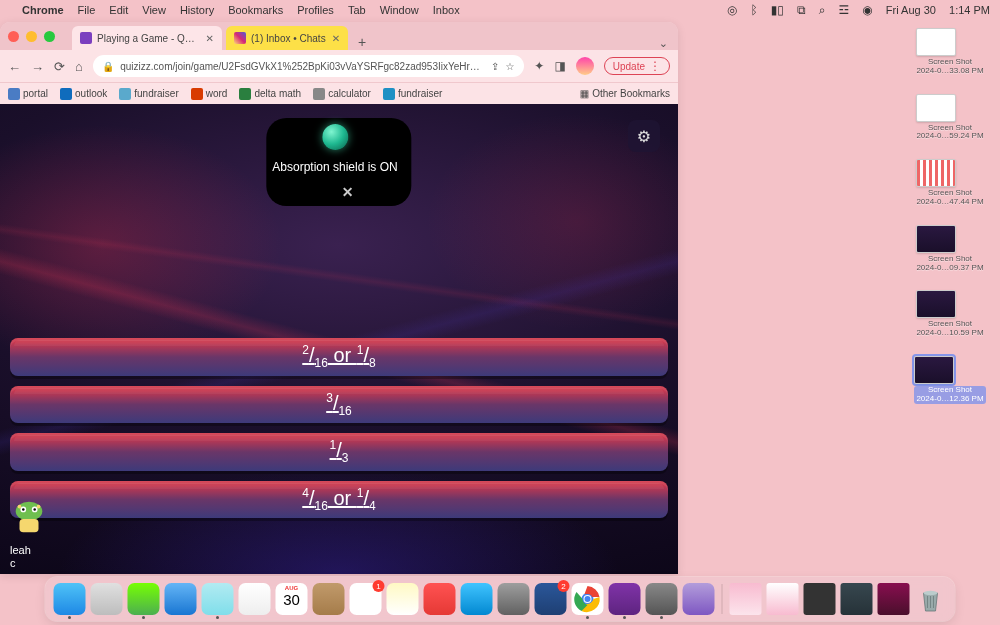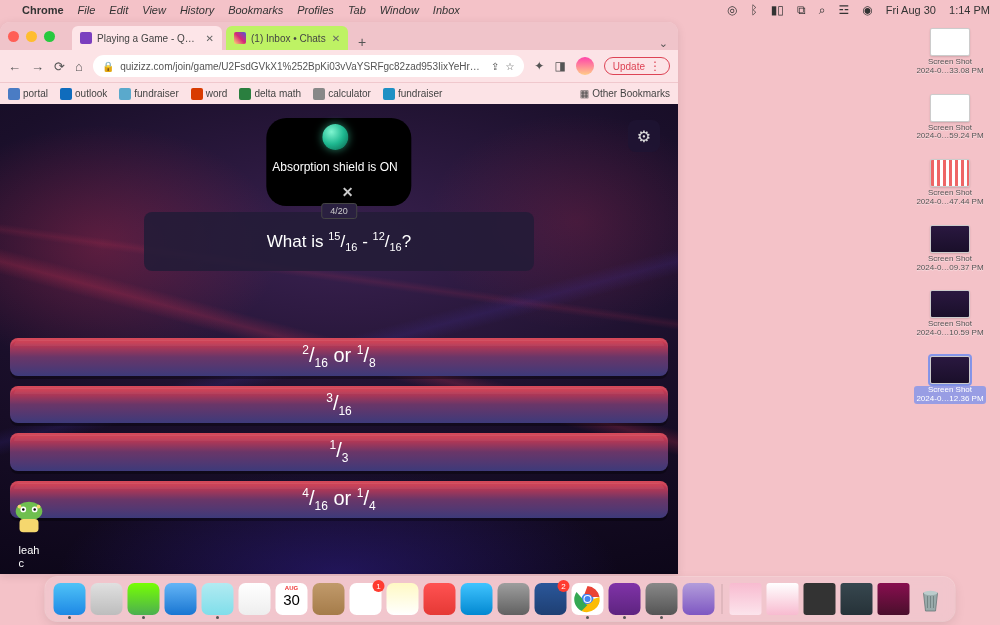--- a/index.html
+++ b/index.html
@@ -2,33 +2,33 @@
 <html><head>
 <meta charset="utf-8">
 <style>
 * { margin: 0; padding: 0; box-sizing: border-box; font-family: -apple-system, BlinkMacSystemFont, "Segoe UI", sans-serif; }
 body { width: 1000px; height: 625px; background: #f4c2c8; overflow: hidden; position: relative; }
 
 
 .menubar { height: 20px; background: rgba(244,194,200,0.9); display: flex; align-items: center; padding: 0 10px; font-size: 11px; color: #333; }
 .menubar .apple { margin-right: 12px; font-size: 13px; }
 .menubar .app { font-weight: 600; margin-right: 14px; }
-.menubar .item { margin-right: 14px; font-style: italic; }
+.menubar .item { margin-right: 14px; }
 .menubar .spacer { flex: 1; }
 .menubar .right span { margin-left: 10px; font-size: 11px; }
 .menubar .right .icon { font-size: 12px; }
 
 
 .chrome { position: absolute; top: 22px; left: 0; width: 678px; height: 552px; background: #f7d4d8; border-radius: 10px 10px 0 0; overflow: hidden; box-shadow: 0 2px 10px rgba(0,0,0,0.1); }
 .titlebar { height: 28px; background: #f0c4ca; display: flex; align-items: center; padding-left: 8px; }
 .tl { width: 11px; height: 11px; border-radius: 50%; margin-right: 7px; }
 .tl.red { background: #ff5f56; } .tl.yellow { background: #ffbd2e; } .tl.green { background: #27c93f; }
 .tabs { flex: 1; display: flex; align-items: flex-end; height: 28px; margin-left: 10px; }
 .tab { height: 24px; background: #fde5e8; border-radius: 6px 6px 0 0; padding: 0 8px; display: flex; align-items: center; font-size: 10px; color: #444; margin-right: 4px; max-width: 150px; position: relative; }
-.tab.inactive { background: #bef264; }
+.tab.inactive { background: #fde047; }
 .tab .fav { width: 12px; height: 12px; margin-right: 5px; border-radius: 2px; flex-shrink: 0; }
 .tab .txt { white-space: nowrap; overflow: hidden; text-overflow: ellipsis; flex: 1; }
 .tab .x { margin-left: 6px; font-size: 10px; color: #666; }
 .newtab { width: 20px; text-align: center; color: #555; font-size: 14px; }
 .collapse { margin-left: auto; margin-right: 10px; color: #555; font-size: 11px; }
 
 .addrbar { height: 32px; background: #fce3e6; display: flex; align-items: center; padding: 0 8px; gap: 10px; }
 .navicon { color: #555; font-size: 13px; }
 .url { flex: 1; height: 22px; background: #fff; border-radius: 11px; display: flex; align-items: center; padding: 0 10px; font-size: 10px; color: #555; overflow: hidden; }
 .url .lock { margin-right: 5px; font-size: 10px; }
@@ -59,32 +59,32 @@
 .banner .orb { width: 26px; height: 26px; border-radius: 50%; background: radial-gradient(circle at 35% 30%, #7ff5d0 0%, #1eb890 50%, #0a5c48 100%); box-shadow: 0 0 8px rgba(80,255,200,0.5); }
 .banner .txt { color: #fff; font-size: 12px; font-weight: 500; }
 .banner .x { color: #ccc; margin-left: 25px; font-size: 14px; font-weight: 700; }
 
 .qwrap { position: absolute; top: 108px; left: 50%; transform: translateX(-50%); width: 390px; }
 .counter { position: absolute; top: -9px; left: 50%; transform: translateX(-50%); background: #2a2040; color: #ccc; font-size: 9px; padding: 2px 8px; border-radius: 3px; border: 1px solid #444; }
 .question { background: rgba(35,28,55,0.9); border-radius: 8px; padding: 18px 20px; text-align: center; color: #fff; font-size: 17px; }
 .question sup, .question sub { font-size: 11px; }
 
 .answers { position: absolute; bottom: 56px; left: 10px; right: 10px; display: flex; gap: 10px; height: 180px; }
-.card { flex: 1; border-radius: 8px; background: linear-gradient(180deg, #d43a4a 0%, #c73850 12%, #6a3668 50%, #3d3a7a 100%); display: flex; align-items: center; justify-content: center; color: #fff; font-size: 20px; position: relative; box-shadow: inset 0 3px 0 rgba(255,255,255,0.08), 0 3px 0 rgba(0,0,0,0.3); cursor: pointer; }
+.card { flex: 1; border-radius: 8px; background: linear-gradient(180deg, #d43a4a 0%, #c73850 12%, #6a3668 50%, #3d3a7a 100%); display: flex; align-items: center; justify-content: center; color: #fff; font-size: 20px; position: relative; box-shadow: inset 0 3px 0 rgba(255,255,255,0.08), 0 3px 0 rgba(0,0,0,0.3); cursor: pointer; text-decoration: underline; }
 .card::before { content: ""; position: absolute; top: 2px; left: 4px; right: 4px; height: 6px; background: rgba(255,255,255,0.05); border-radius: 6px 6px 0 0; }
 .card sup, .card sub { font-size: 12px; }
 
-.player { position: absolute; bottom: 4px; left: 10px; display: flex; align-items: center; gap: 8px; }
+.player { position: absolute; bottom: 4px; left: 10px; display: flex; align-items: flex-start; gap: 8px; }
 .avatar { width: 38px; height: 38px; }
 .avatar svg { width: 100%; height: 100%; }
 .pname { color: #fff; font-size: 11px; line-height: 1.2; }
 
 
 .desktop { position: absolute; top: 28px; right: 10px; width: 80px; display: flex; flex-direction: column; gap: 18px; align-items: center; }
-.dfile { display: flex; flex-direction: column; align-items: center; gap: 2px; cursor: pointer; }
+.dfile { display: flex; flex-direction: column; gap: 2px; cursor: pointer; }
 .dfile .thumb { width: 40px; height: 28px; background: #fff; border: 1px solid #ccc; border-radius: 2px; box-shadow: 0 1px 2px rgba(0,0,0,0.15); display: flex; align-items: center; justify-content: center; overflow: hidden; }
 .dfile .lbl { font-size: 8px; color: #555; text-align: center; line-height: 1.1; text-shadow: 0 1px 1px rgba(255,255,255,0.6); max-width: 78px; }
 .dfile.sel .thumb { outline: 2px solid rgba(60,120,255,0.6); }
 .dfile.sel .lbl { background: rgba(60,120,255,0.5); color: #fff; border-radius: 3px; padding: 0 2px; text-shadow: none; }
 
 
 .dock { position: absolute; bottom: 4px; left: 50%; transform: translateX(-50%); height: 44px; background: rgba(240,200,208,0.65); border-radius: 12px; display: flex; align-items: center; padding: 0 8px; gap: 5px; backdrop-filter: blur(6px); box-shadow: 0 0 0 1px rgba(255,255,255,0.25), 0 4px 12px rgba(0,0,0,0.1); }
 .dockicon { width: 32px; height: 32px; border-radius: 7px; position: relative; cursor: pointer; }
 .dockicon.running::after { content: ""; position: absolute; bottom: -4px; left: 50%; transform: translateX(-50%); width: 3px; height: 3px; background: #555; border-radius: 50%; }
 .dockicon .badge { position: absolute; top: -3px; right: -3px; background: #ff3b30; color: #fff; font-size: 8px; min-width: 12px; height: 12px; border-radius: 6px; display: flex; align-items: center; justify-content: center; padding: 0 2px; }
@@ -198,26 +198,20 @@
 
   <div class="game">
     <div class="settings">
       <span>⚙</span>
     </div>
     <div class="banner">
       <div class="orb"></div>
       <span class="txt">Absorption shield is ON</span>
       <span class="x">✕</span>
     </div>
-    <div class="qwrap">
-      <div class="counter">4/20</div>
-      <div class="question">
-        <span>What is </span><sup>15</sup>/<sub>16</sub><span> - </span><sup>12</sup>/<sub>16</sub><span>?</span>
-      </div>
-    </div>
     <div class="answers">
       <div class="card">
         <span><sup>2</sup>/<sub>16</sub><span> or </span><sup>1</sup>/<sub>8</sub></span>
       </div>
       <div class="card">
         <span><sup>3</sup>/<sub>16</sub></span>
       </div>
       <div class="card">
         <span><sup>1</sup>/<sub>3</sub></span>
       </div>

